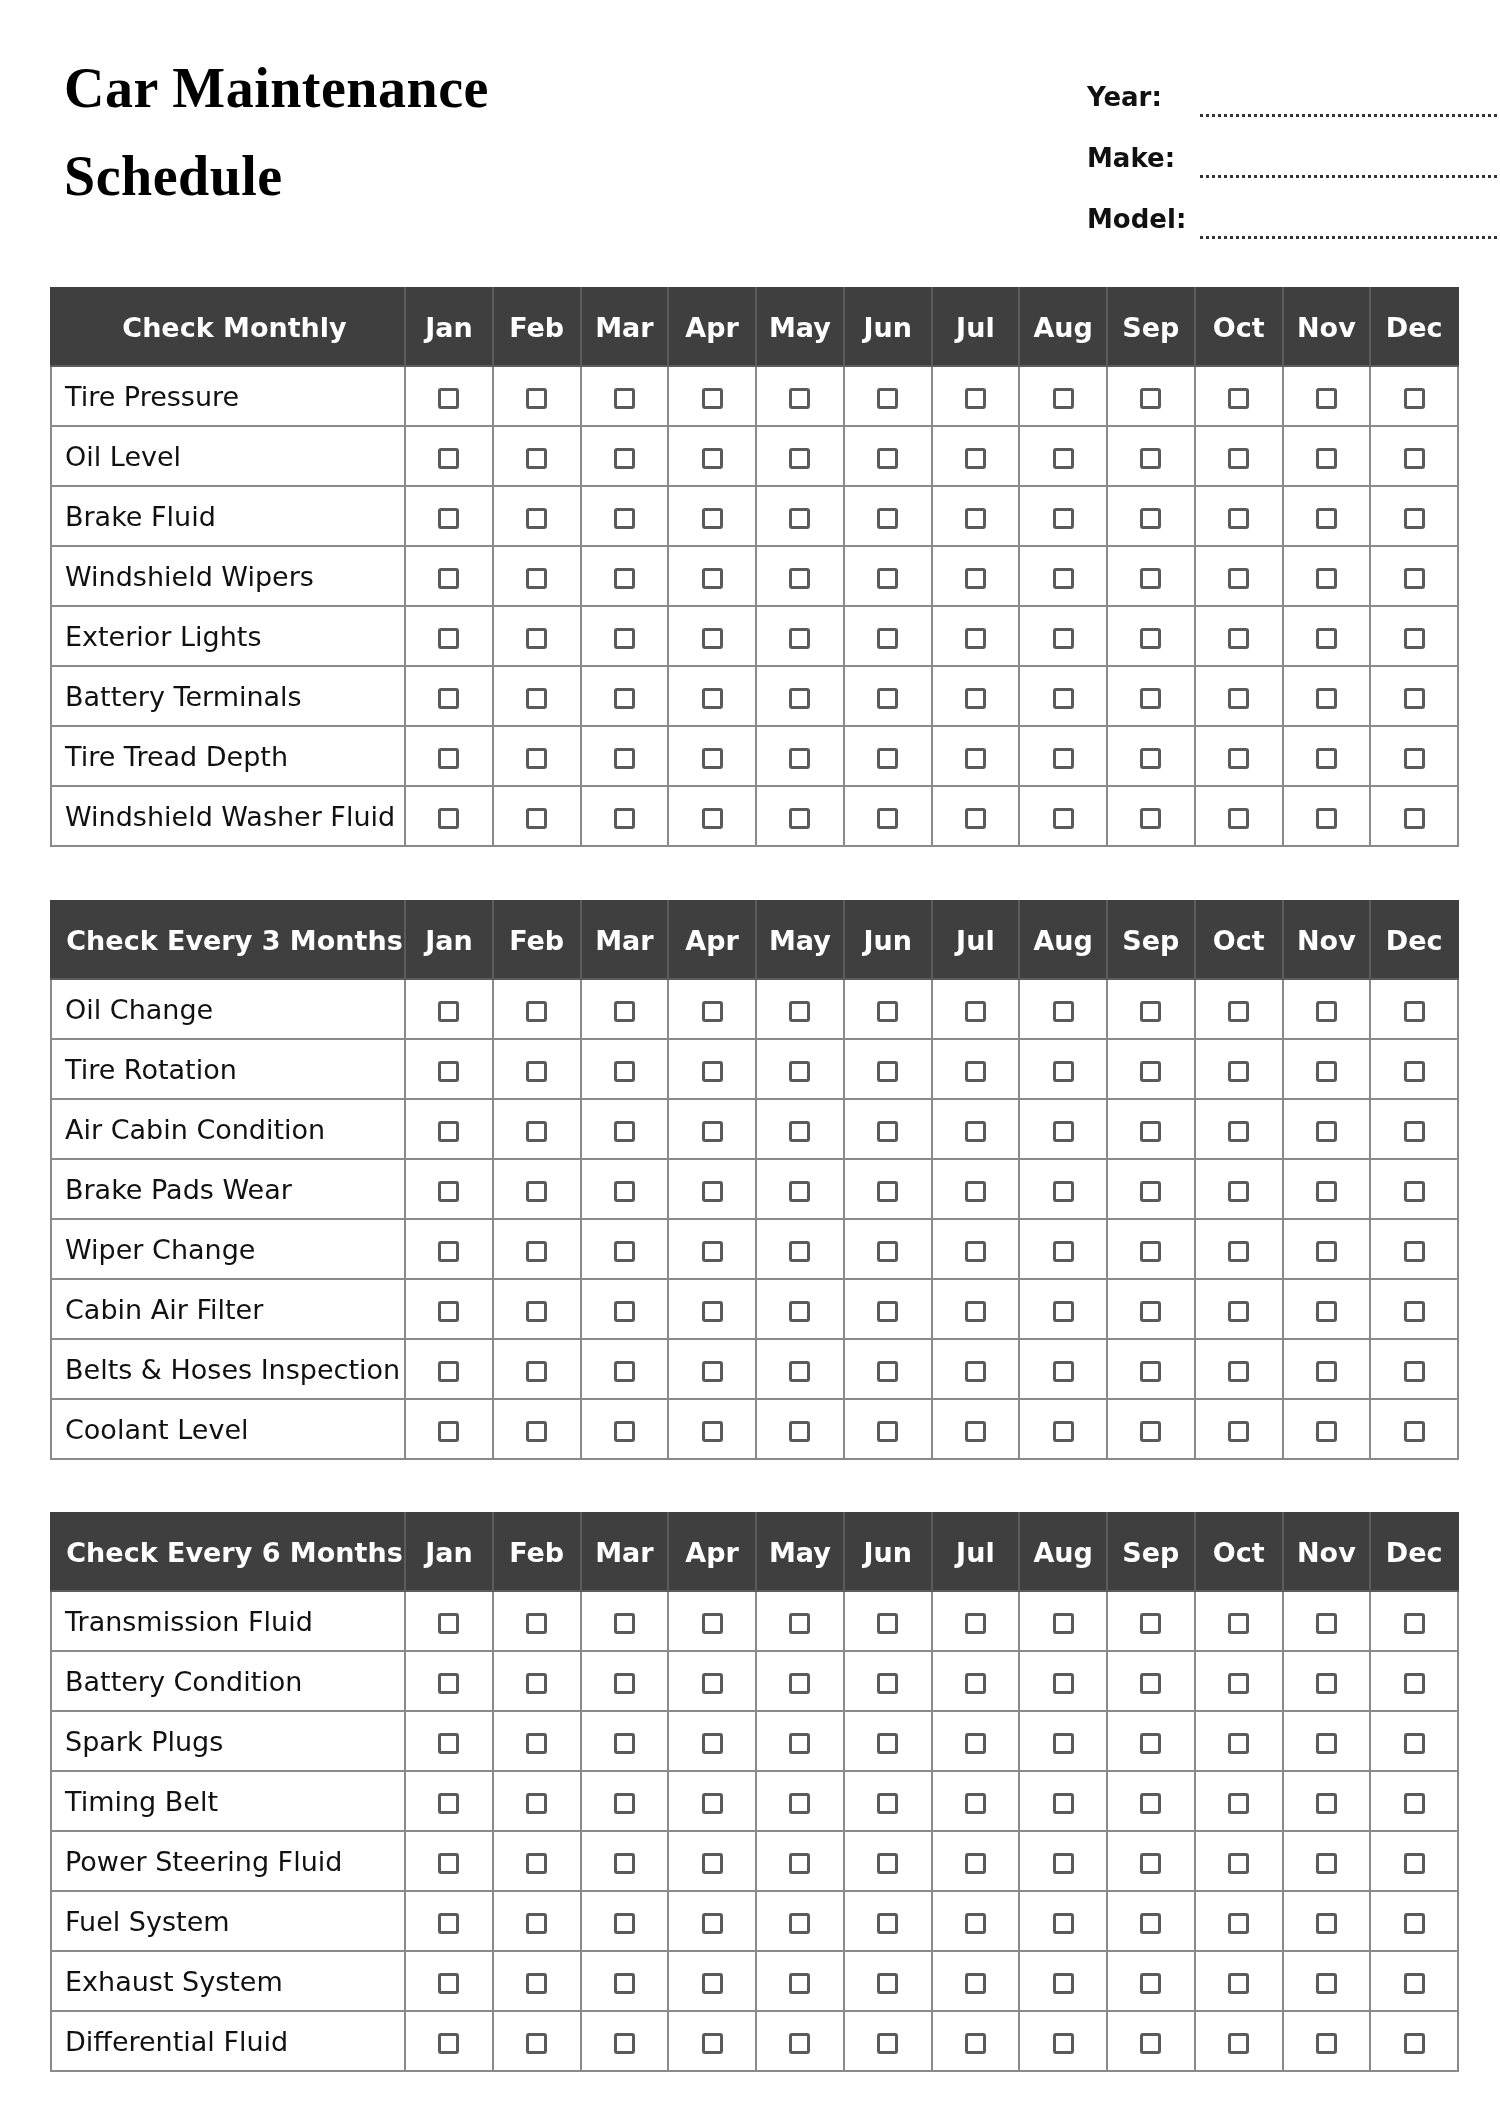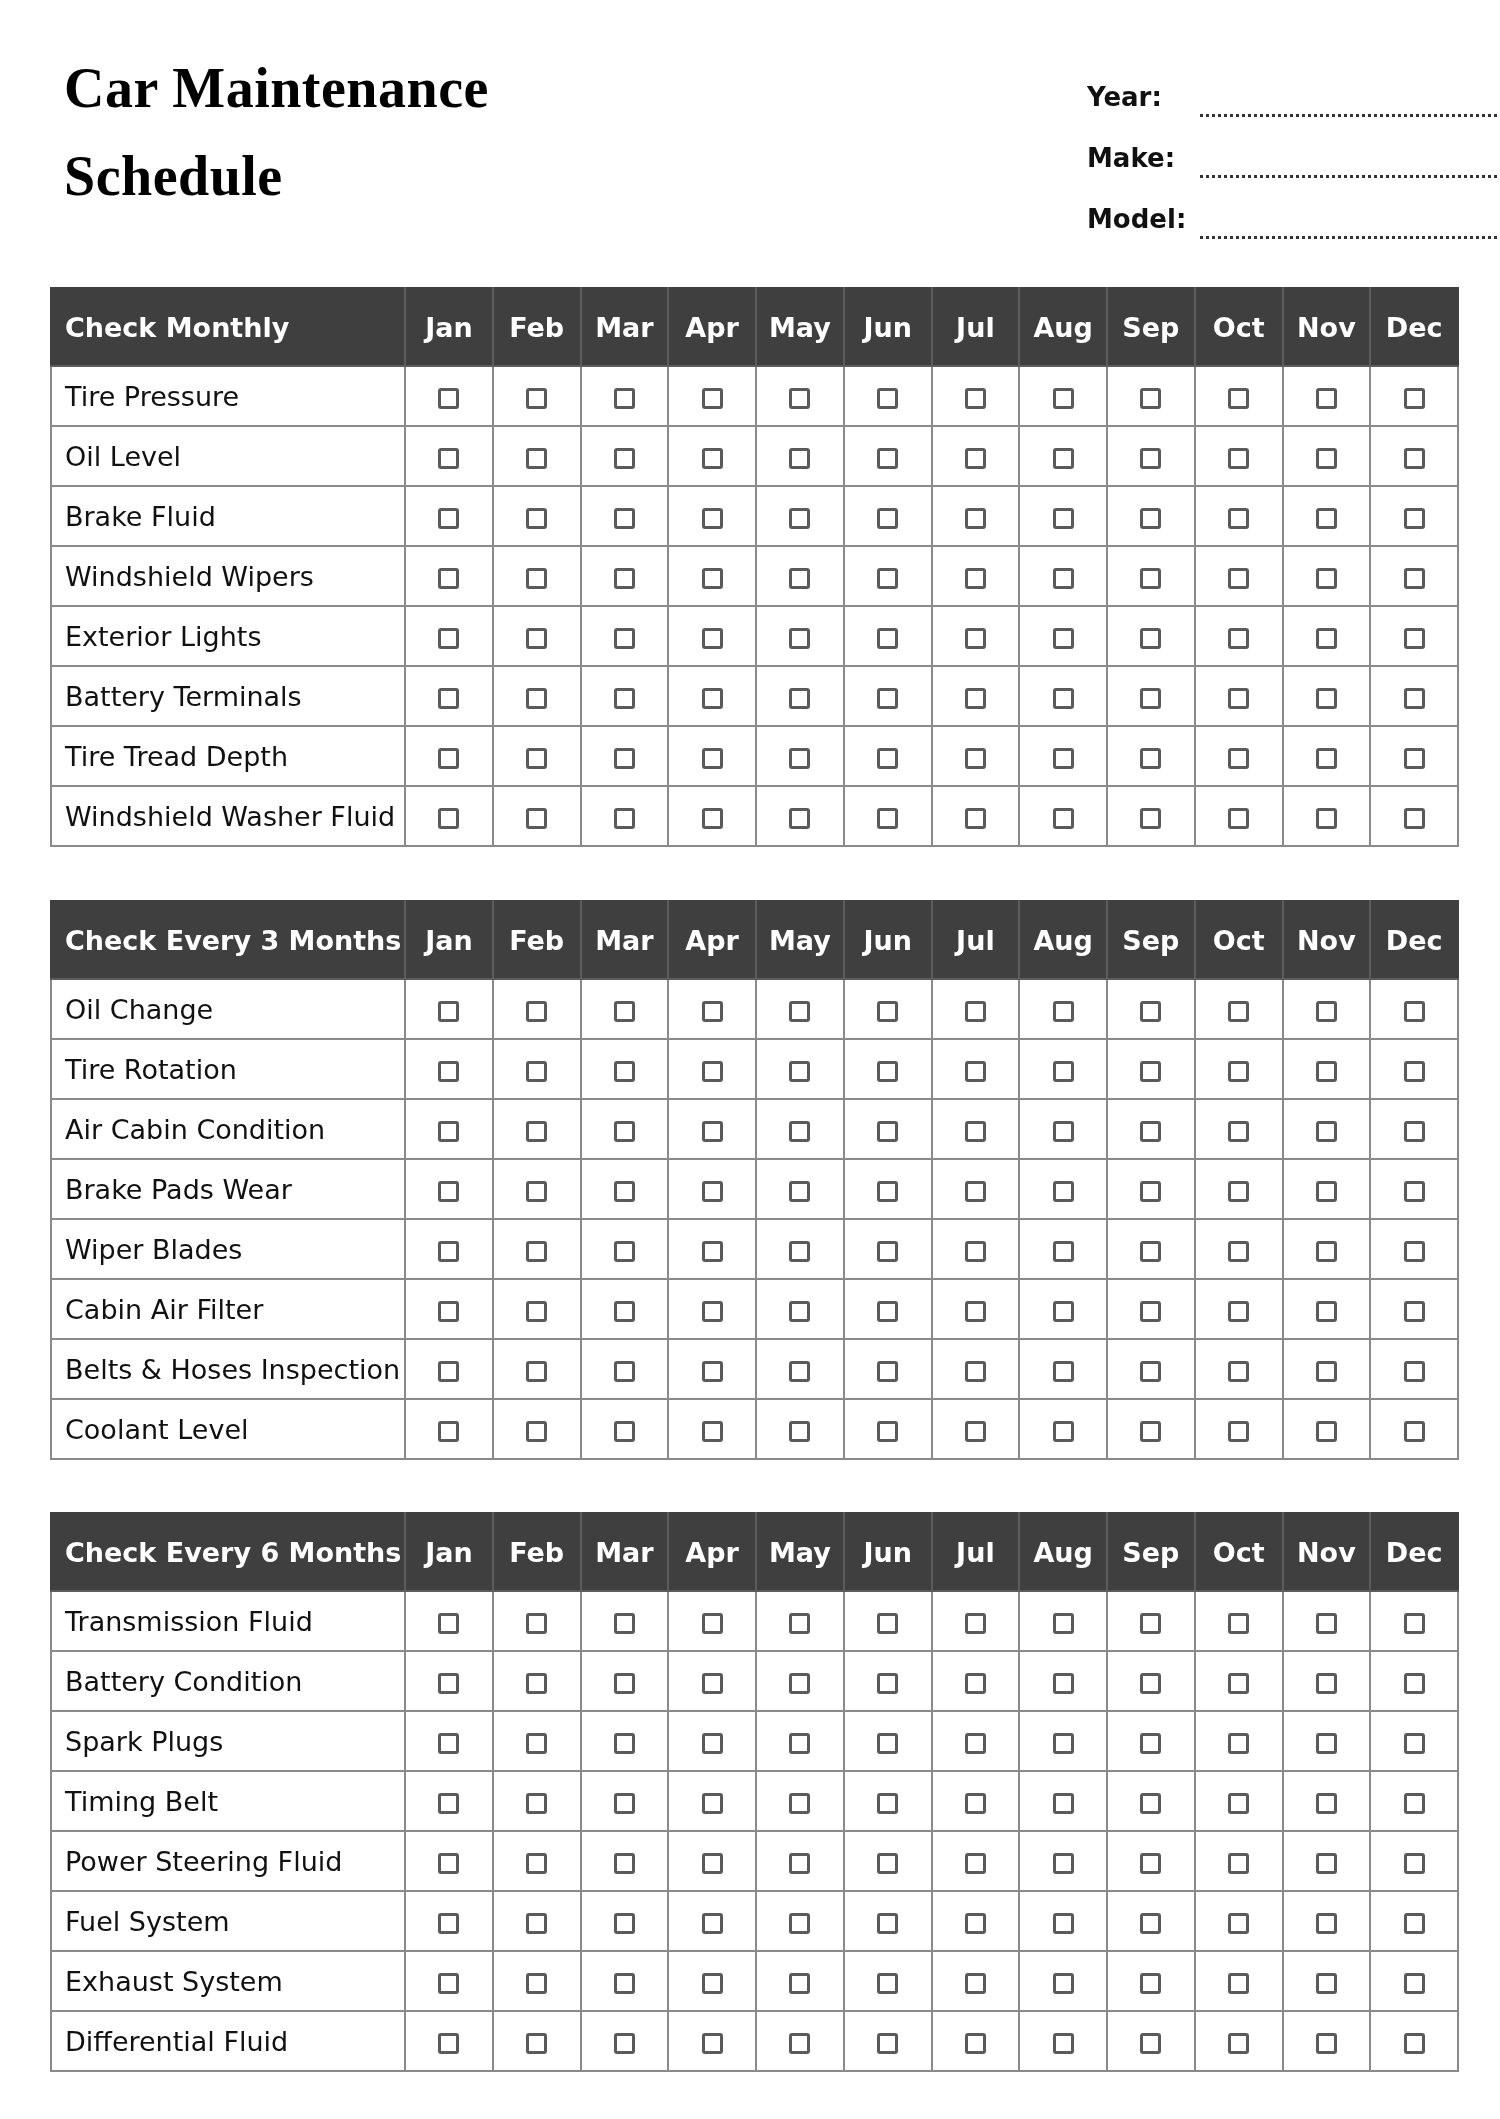--- a/index.html
+++ b/index.html
@@ -5,21 +5,21 @@
   html, body { margin:0; padding:0; background:#ffffff; }
   body { width:1500px; height:2119px; position:relative; overflow:hidden; font-family:"DejaVu Sans","Liberation Sans",sans-serif; color:#111; }
   .title { position:absolute; left:64px; top:44px; font-family:"Liberation Serif","DejaVu Serif",serif; font-weight:bold; font-size:56px; line-height:88px; letter-spacing:0.5px; color:#000; margin:0; }
   .meta { position:absolute; left:1047px; top:82px; width:410px;margin-left:40px; }
   .meta-row { position:relative; height:61px; }
   .meta-label { position:absolute; left:0; top:0; font-weight:bold; font-size:26px; color:#111; }
   .meta-line { position:absolute; left:113px; right:0; top:32px; border-bottom:3px dotted #333; height:0; }
   .sched { position:absolute; left:50px; width:1409px; border-collapse:collapse; table-layout:fixed; }
   .sched col.item { width:354px; }
   .sched th { background:#3f3f3f; color:#fff; font-weight:bold; font-size:27px; height:76px; padding:0; border:2px solid #5c5c5c; border-top-color:#3f3f3f; }
-  .sched th.item-head { text-align:left; padding-left:13px; border-left-color:#3f3f3f; }
+  .sched th.item-head { text-align:center; padding-left:13px; border-left-color:#3f3f3f; }
   .sched th:last-child { border-right-color:#3f3f3f; }
   .sched td { border:2.5px solid #8a8a8a; height:58px; padding:0; text-align:center; font-size:27px; background:#fff; }
   .sched td.item-name { text-align:left; padding-left:13px; white-space:nowrap; color:#111;margin-top:16px; }
   .cb { display:inline-block; width:21px; height:21px; border:3px solid #5a5a5a; border-radius:3px; box-sizing:border-box; vertical-align:middle; cursor:pointer; }
   #t1 { top:287px; } #t2 { top:900px; } #t3 { top:1512px; }
 </style>
 </head>
 <body>
 
 <h1 class="title">
@@ -286,21 +286,21 @@
         <td><span class="cb"></span></td>
         <td><span class="cb"></span></td>
         <td><span class="cb"></span></td>
         <td><span class="cb"></span></td>
         <td><span class="cb"></span></td>
         <td><span class="cb"></span></td>
         <td><span class="cb"></span></td>
         <td><span class="cb"></span></td>
       </tr>
       <tr>
-        <td class="item-name">Wiper Blades</td>
+        <td class="item-name">Wiper Change</td>
         <td><span class="cb"></span></td>
         <td><span class="cb"></span></td>
         <td><span class="cb"></span></td>
         <td><span class="cb"></span></td>
         <td><span class="cb"></span></td>
         <td><span class="cb"></span></td>
         <td><span class="cb"></span></td>
         <td><span class="cb"></span></td>
         <td><span class="cb"></span></td>
         <td><span class="cb"></span></td>

